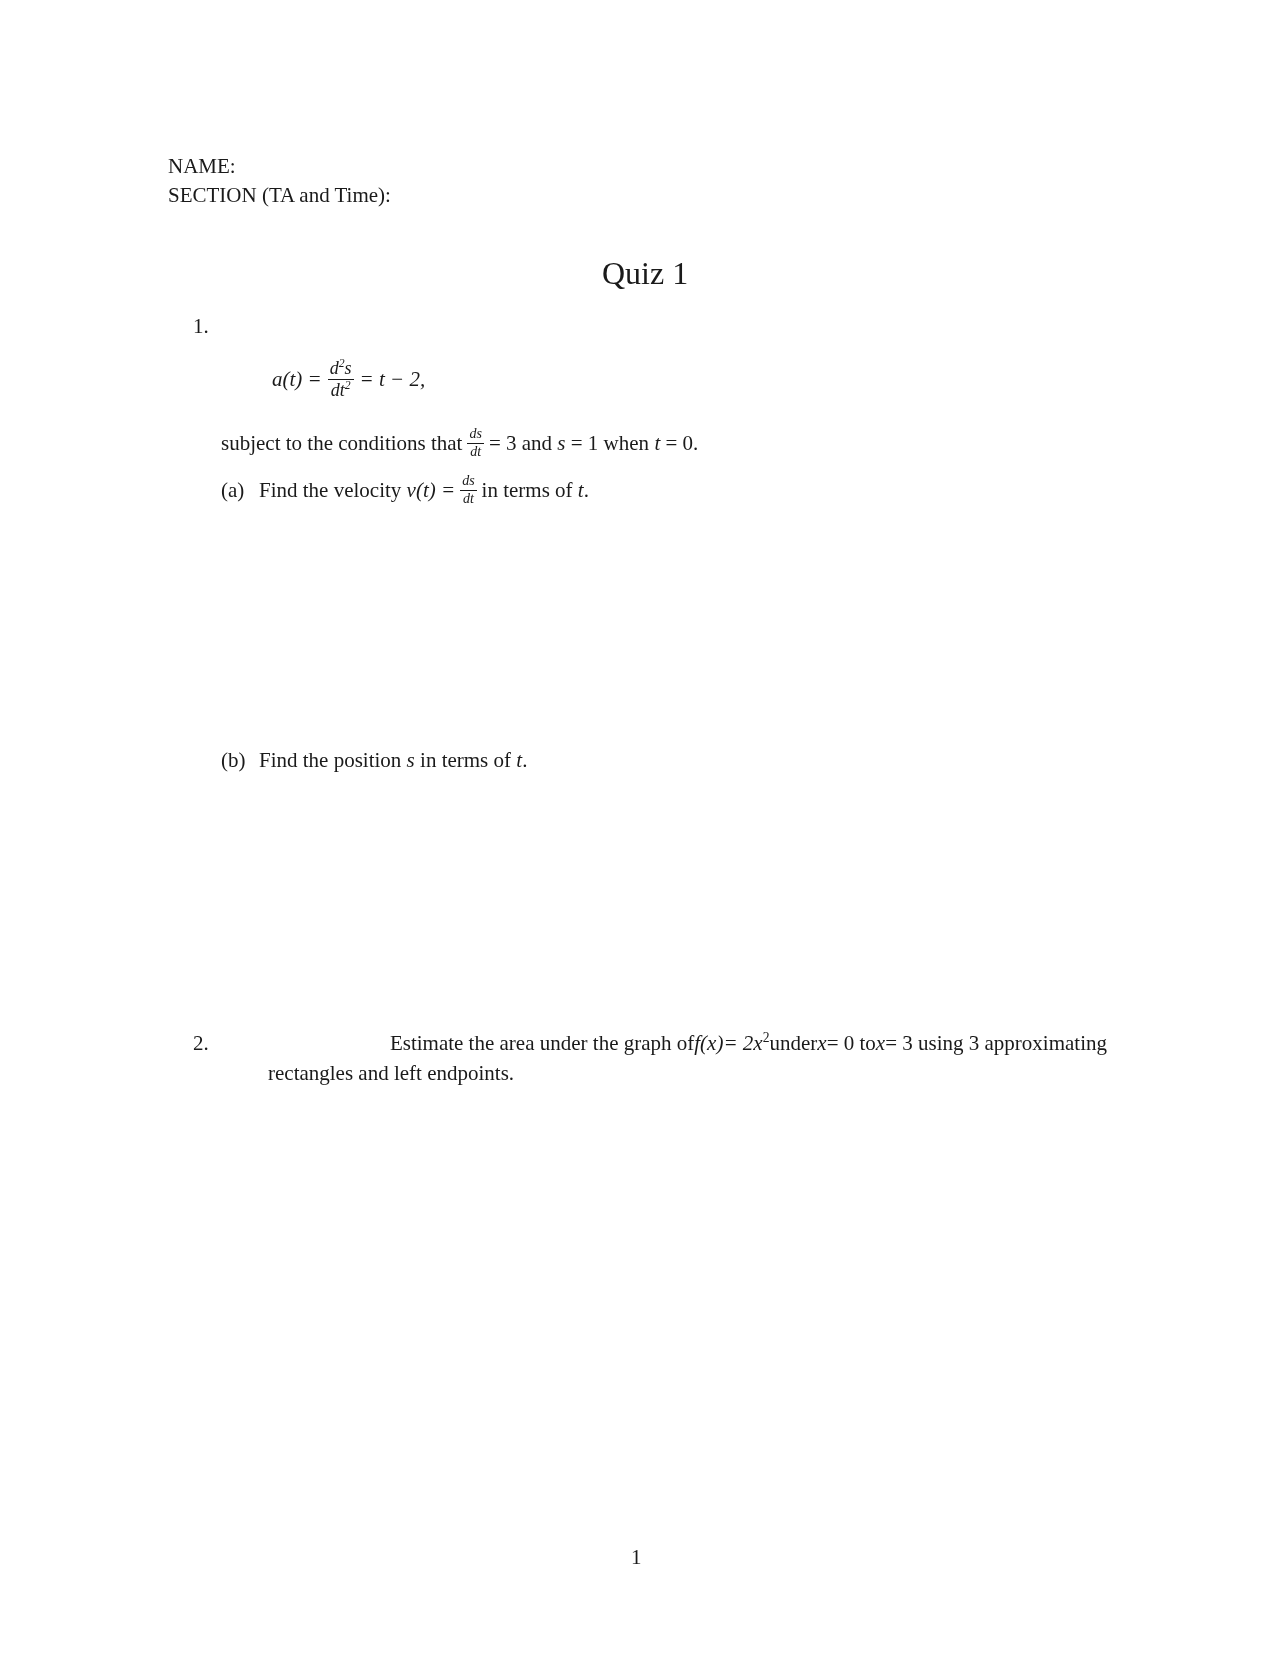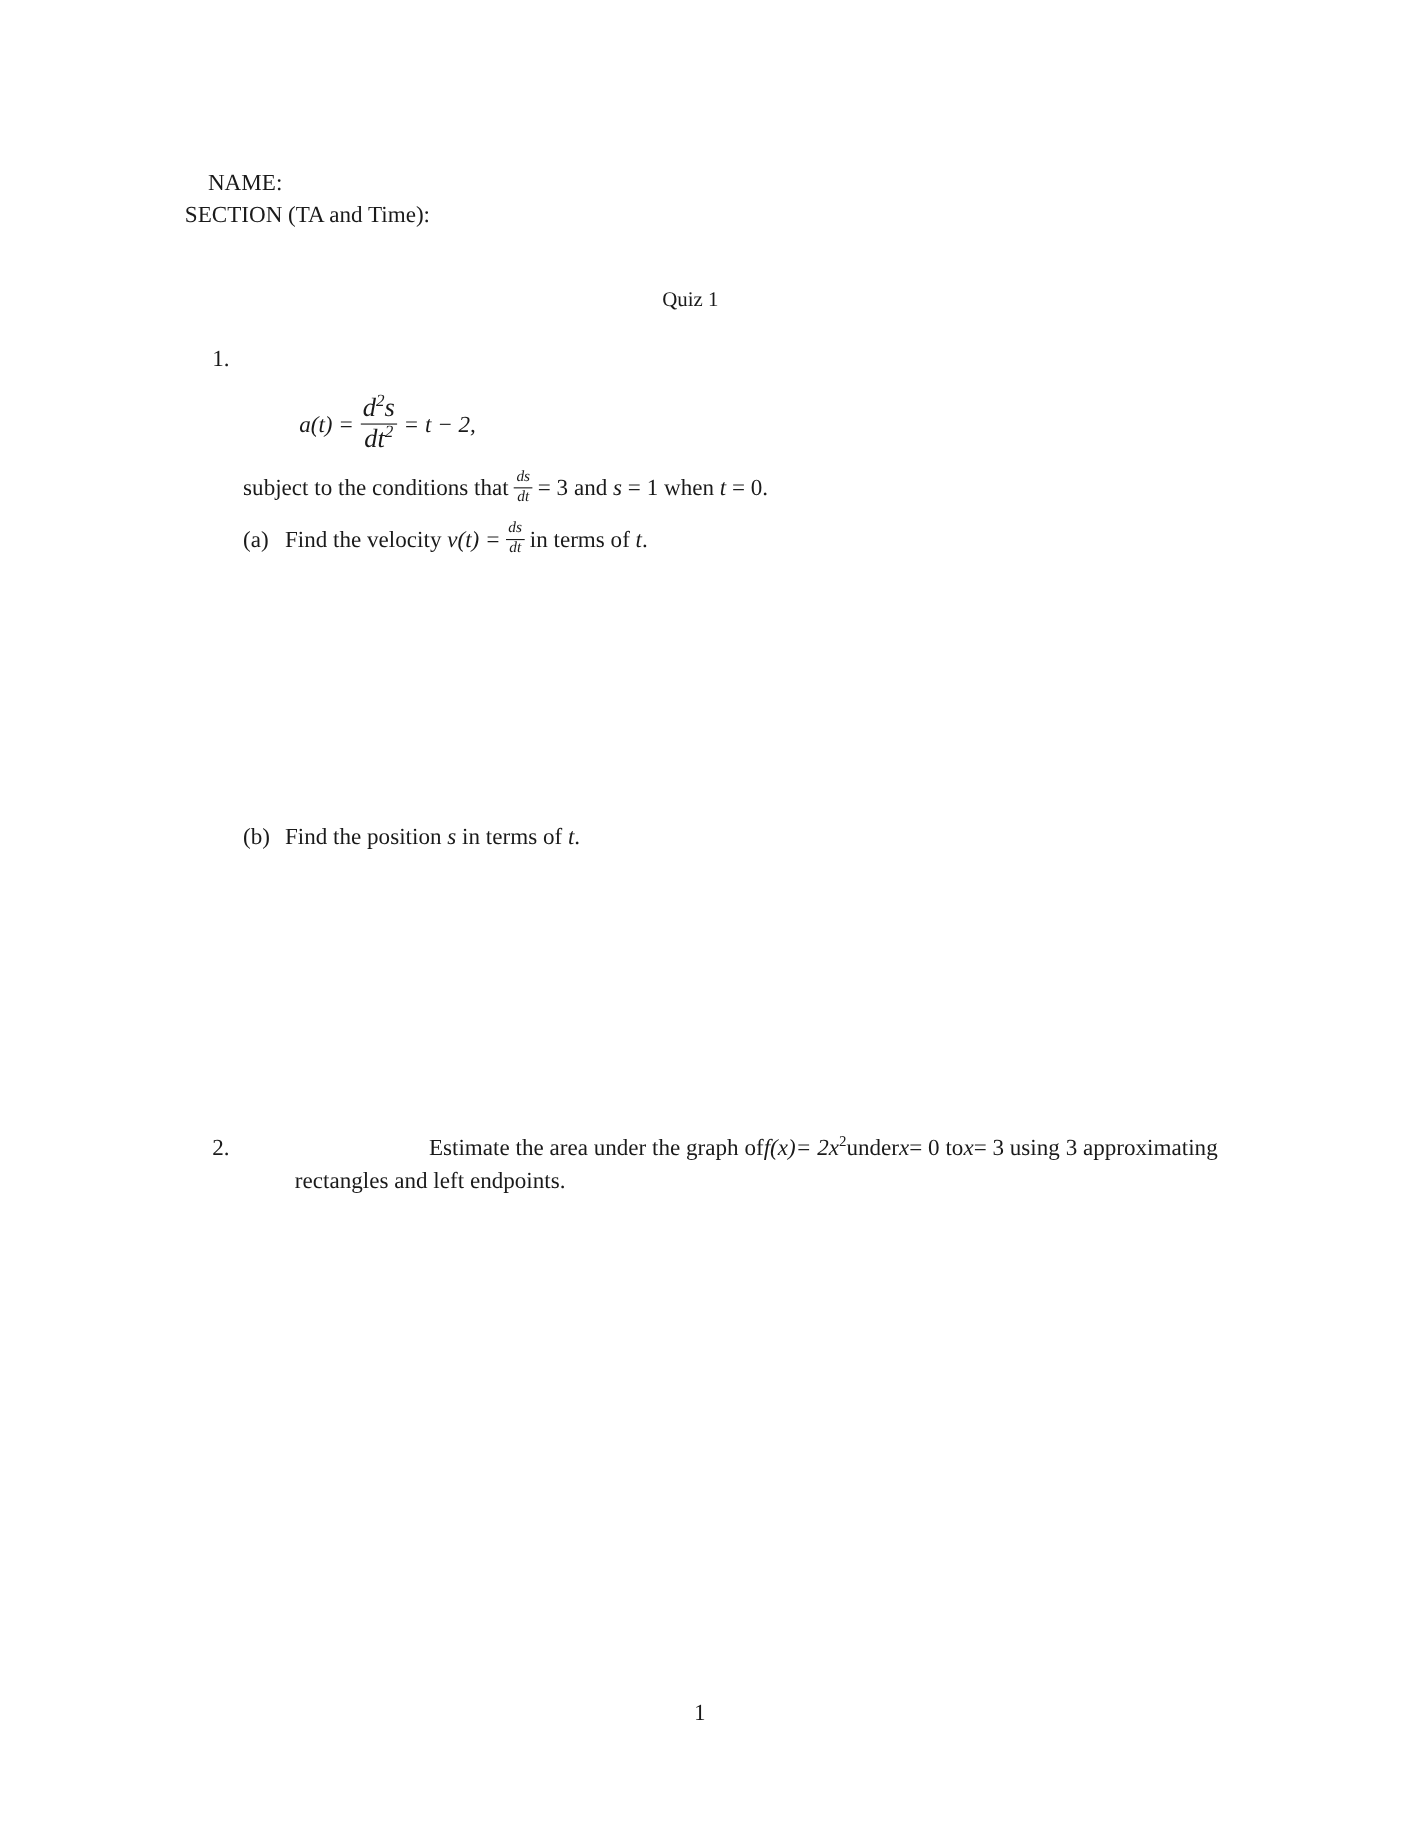--- a/index.html
+++ b/index.html
@@ -10,30 +10,30 @@
   }
   .page { position: absolute; left: 0; top: 0; width: 1280px; height: 1656px; }
   .abs { position: absolute; white-space: nowrap; }
   .txt { font-family: "Liberation Serif", "DejaVu Serif", serif; font-size: 21px; line-height: 26px; }
   .m { font-style: italic; }
   .frac { display: inline-block; vertical-align: middle; text-align: center; margin: 0 3px; }
   .frac > span { display: block; line-height: 1.05; }
   .frac .num { border-bottom: 1px solid #1a1a1a; padding: 0 2px 1px 2px; }
   .frac .den { padding-top: 1px; text-align: center; }
   .frac.small { font-size: 14px; }
-  .frac.big { font-size: 24px; }
+  .frac.big { font-size: 18px; }
   sup { font-size: 65%; vertical-align: super; line-height: 0; }
-  .title { font-size: 19px; }
+  .title { font-size: 32px; }
 </style>
 </head>
 <body>
 
 <div class="page">
 
-  <div class="abs txt" style="left:168px; top:153px;margin-left:21px;">NAME:</div>
+  <div class="abs txt" style="left:168px; top:153px;">NAME:</div>
   <div class="abs txt" style="left:168px; top:182px;">SECTION (TA and Time):</div>
 
   <div class="abs txt title" style="left:602px; top:260px;">Quiz 1</div>
 
   <div class="abs txt" style="left:193px; top:313px;">1.</div>
 
   <div class="abs txt" style="left:272px; top:359px; display:flex; align-items:center;">
     <span class="m">a(t) =</span>
     <span class="frac big" style="margin:0 6px;">
       <span class="num m"><span>d</span><sup>2</sup><span>s</span></span>

